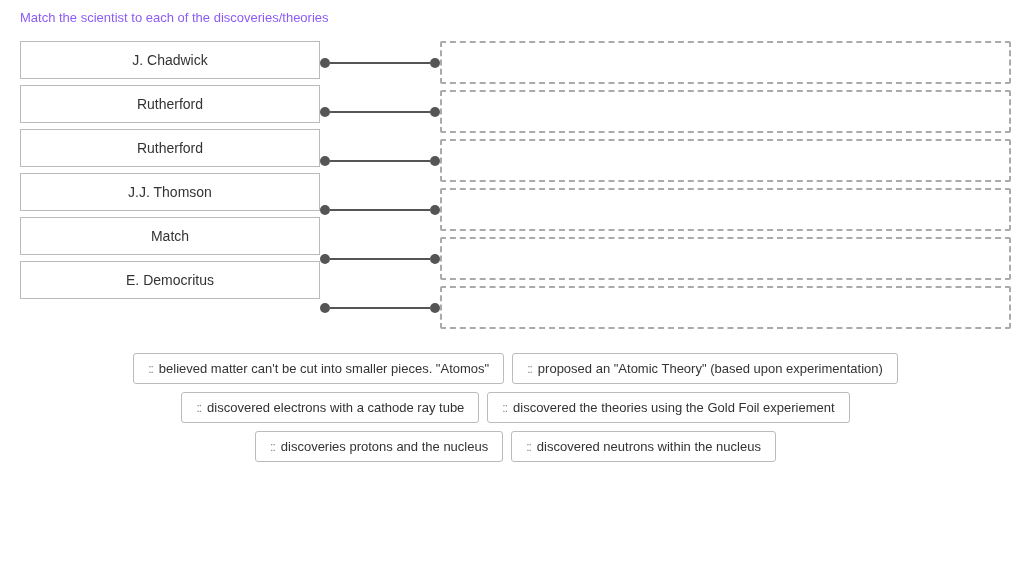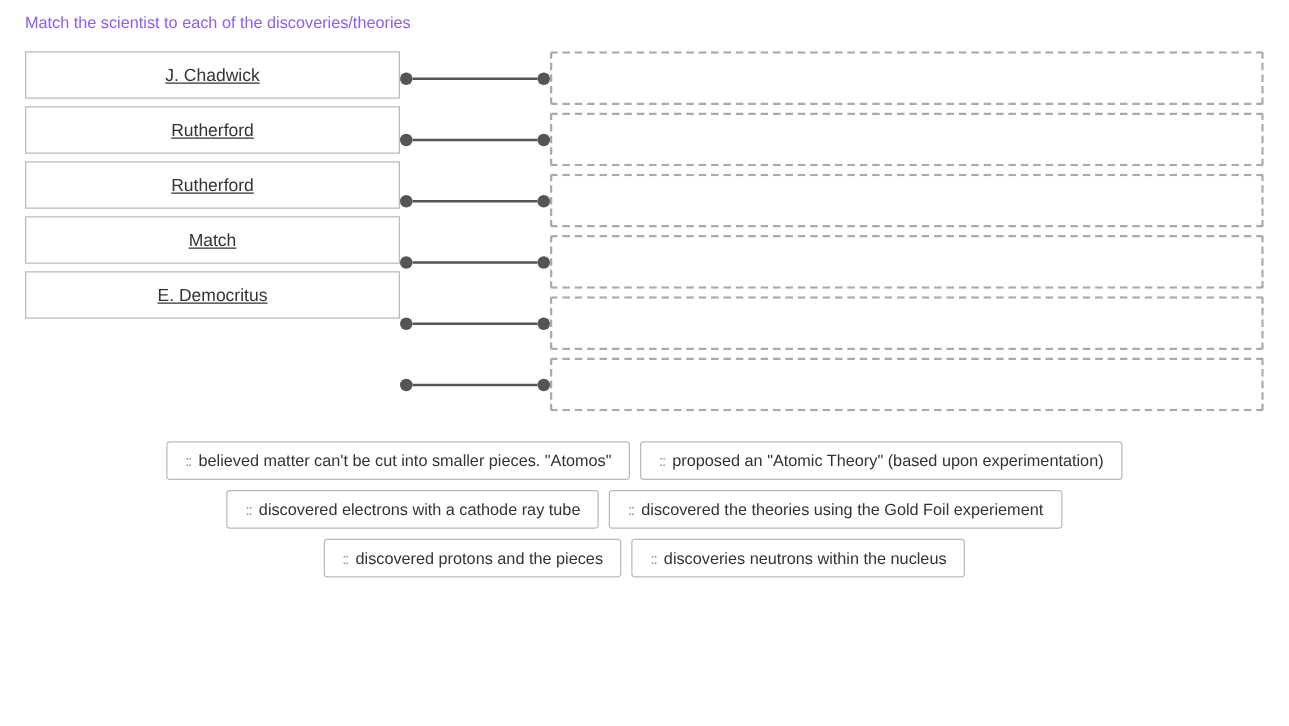--- a/index.html
+++ b/index.html
@@ -37,21 +37,20 @@
       border: 1px solid #bbb;
       border-radius: 0;
       padding: 10px 20px;
       text-align: center;
       background: #fff;
       min-width: 240px;
       font-size: 14px;
       color: #333;
       cursor: grab;
       user-select: none;
-      text-decoration: underline;
     }
 
     .connector-col {
       display: flex;
       flex-direction: column;
       gap: 6px;
       align-items: center;
       justify-content: flex-start;
       padding-top: 0;
       min-width: 120px;
@@ -146,20 +145,21 @@
 </head>
 <body>
 
 <p class="instructions">Match the scientist to each of the discoveries/theories</p>
 
 <div class="main-area">
   <div class="scientists-col">
   <div class="scientist-box">J. Chadwick</div>
       <div class="scientist-box">Rutherford</div>
       <div class="scientist-box">Rutherford</div>
+      <div class="scientist-box">J.J. Thomson</div>
       <div class="scientist-box">Match</div>
       <div class="scientist-box">E. Democritus</div>
     </div>
 
   <div class="connector-col">
   <div class="connector-row">
       <div class="connector-line">
         <div class="dot-left"></div>
         <div class="line-h"></div>
         <div class="dot-right"></div>
@@ -229,20 +229,20 @@
         <span>discovered electrons with a cathode ray tube</span>
       </div>
       <div class="drag-chip">
         <span class="drag-handle">::</span>
         <span>discovered the theories using the Gold Foil experiement</span>
       </div>
     </div>
     <div class="drag-row">
       <div class="drag-chip">
         <span class="drag-handle">::</span>
-        <span>discovered protons and the pieces</span>
-      </div>
-      <div class="drag-chip">
-        <span class="drag-handle">::</span>
-        <span>discoveries neutrons within the nucleus</span>
+        <span>discoveries protons and the nucleus</span>
+      </div>
+      <div class="drag-chip">
+        <span class="drag-handle">::</span>
+        <span>discovered neutrons within the nucleus</span>
       </div>
     </div>
   </div>
 
 </body></html>

